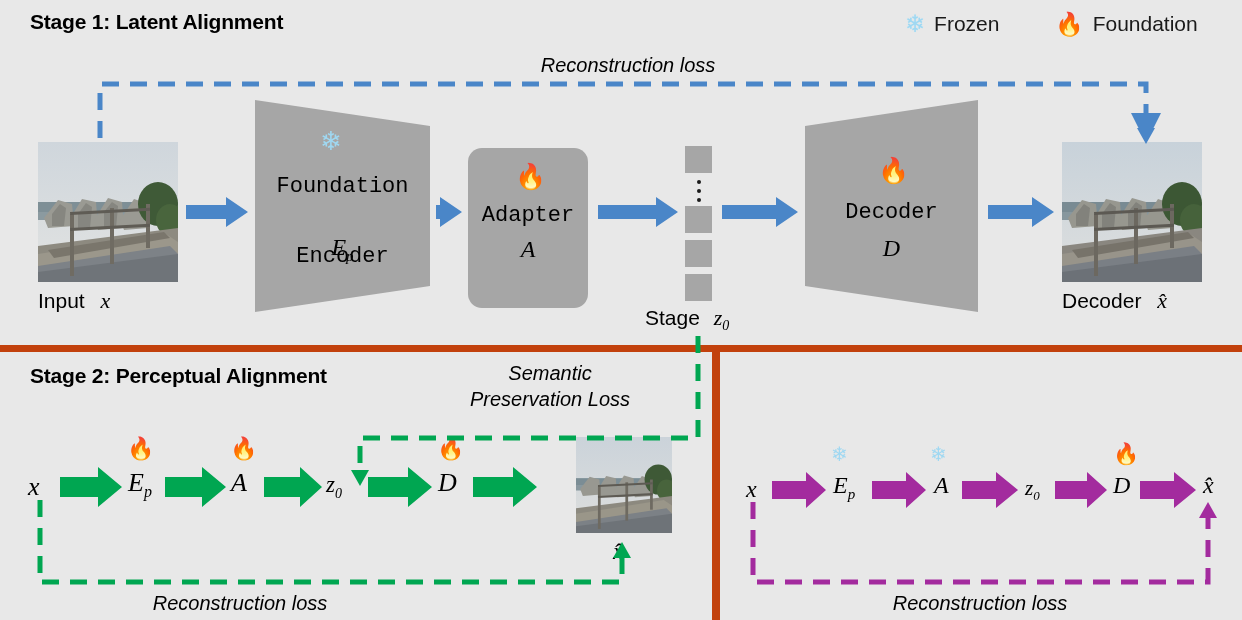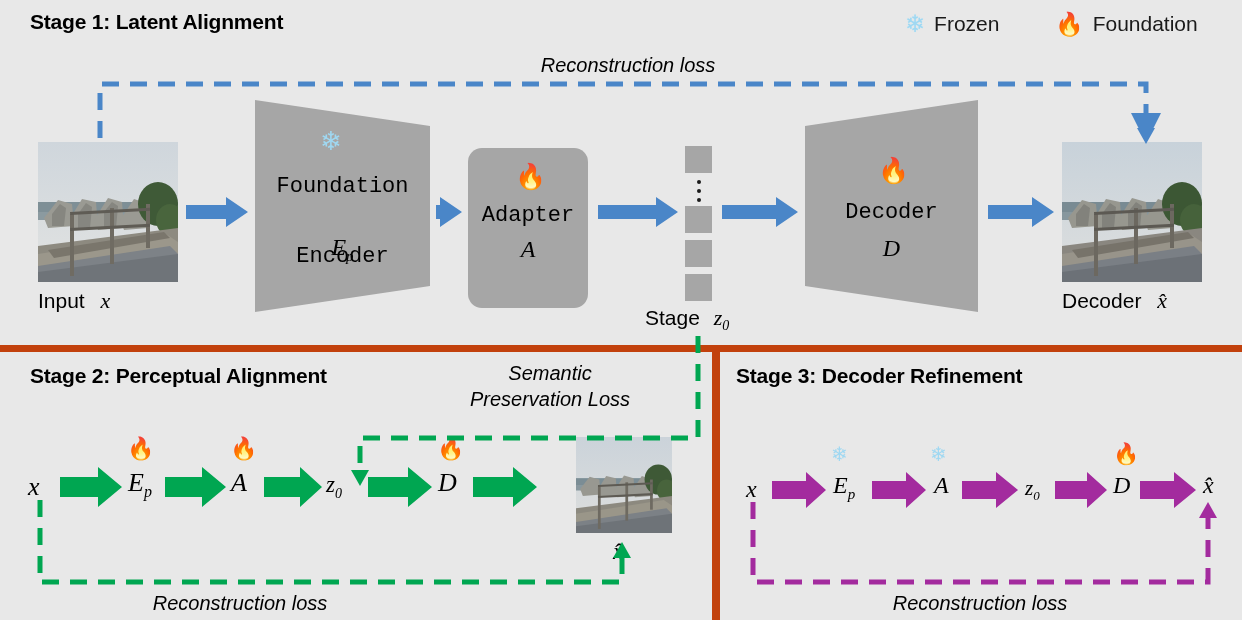--- a/index.html
+++ b/index.html
@@ -311,21 +311,20 @@
       <rect x="108" y="62" width="4" height="44" fill="#6e6a61"></rect>
       <rect x="32" y="70" width="80" height="3" fill="#5e5b54" transform="rotate(-3 32 70)"></rect>
       <rect x="32" y="86" width="80" height="3" fill="#5e5b54" transform="rotate(-3 32 86)"></rect>
     </svg>
   </div>
   <div class="mathpos" style="left:613px; top:538px; font-size:24px;">x̂</div>
 
   <div class="loss-label" style="left:120px; top:592px; width:240px;">Reconstruction loss</div>
 
   <div class="panel" style="left:720px; top:352px; width:522px; height:268px;"></div>
-  <div class="panel-title" style="left:736px; top:364px;">Stage 3: Decoder Refinement</div>
 
   <div class="mathpos" style="left:746px; top:476px; font-size:24px;">x</div>
   <div class="mathpos" style="left:833px; top:472px; font-size:24px;">
     <span>E</span><sub style="font-size:15px;">p</sub>
   </div>
   <div class="mathpos" style="left:934px; top:472px; font-size:24px;">A</div>
   <div class="mathpos" style="left:1025px; top:476px; font-size:21px;">
     <span>z</span><sub style="font-size:13px;">0</sub>
   </div>
   <div class="mathpos" style="left:1113px; top:472px; font-size:24px;">D</div>

